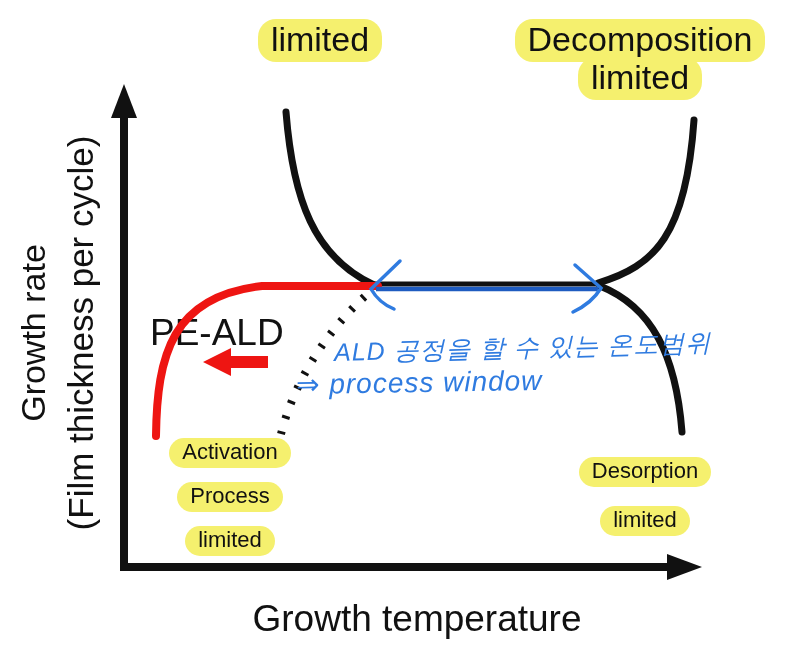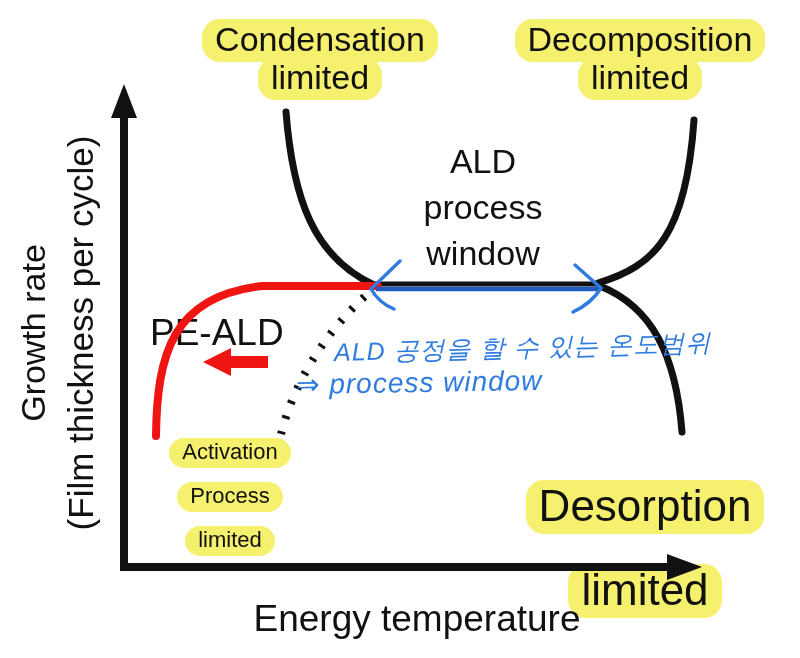--- a/index.html
+++ b/index.html
@@ -6,44 +6,41 @@
   #canvas{
     position:relative;width:800px;height:658px;background:#ffffff;overflow:hidden;
     font-family:"Liberation Sans","DejaVu Sans",sans-serif;color:#111;
   }
   #curves{position:absolute;left:0;top:0;z-index:2;}
   .label{position:absolute;z-index:1;display:flex;flex-direction:column;align-items:center;}
   .row{display:flex;justify-content:center;align-items:center;}
   .hl{background:#f5f06e;border-radius:18px;padding:1px 13px 3px;white-space:nowrap;}
   .cond .row,.decomp .row{height:38px;font-size:34px;}
   .act .row{height:44px;font-size:22px;}
-  .des .row{height:49px;font-size:44px;margin-top:35px;}
+  .des .row{height:49px;font-size:22px;}
   .aldwin .row{height:46px;font-size:34px;}
   .pe{font-size:37px;white-space:nowrap;}
   .ptemp{font-size:37px;white-space:nowrap;}
   .yaxis-label{
     position:absolute;z-index:1;text-align:center;white-space:nowrap;
     transform:rotate(-90deg);font-size:34px;
   }
   .hand{
     position:absolute;z-index:3;color:#2f7be0;white-space:nowrap;
     font-style:italic;letter-spacing:1px;
   }
   .hand1{left:334px;top:331px;font-size:25px;transform:rotate(-1.5deg);}
   .hand2{left:296px;top:366px;font-size:28px;transform:rotate(-1deg);}
 </style>
 </head>
 <body>
 
 <div id="canvas">
 
   <div class="label cond" style="left:170px;top:21px;width:300px;">
-    <div class="row">
-        <span class="hl">Condensation</span>
-      </div>
     <div class="row">
         <span class="hl">limited</span>
       </div>
   </div>
 
   <div class="label decomp" style="left:490px;top:21px;width:300px;text-align:right;">
     <div class="row">
         <span class="hl">Decomposition</span>
       </div>
     <div class="row">
@@ -65,44 +62,33 @@
 
   <div class="label des" style="left:525px;top:447px;width:240px;">
     <div class="row">
         <span class="hl">Desorption</span>
       </div>
     <div class="row">
         <span class="hl">limited</span>
       </div>
   </div>
 
-  <div class="label aldwin" style="left:373px;top:138px;width:220px;">
-    <div class="row">
-        <span>ALD</span>
-      </div>
-    <div class="row">
-        <span>process</span>
-      </div>
-    <div class="row">
-        <span>window</span>
-      </div>
-  </div>
 
   <div class="label pe" style="left:150px;top:312px;justify-content:center;">
     <span>PE-ALD</span>
   </div>
 
   <div class="yaxis-label" style="left:-77px;top:315px;width:220px;height:36px;line-height:36px;">
     <span>Growth rate</span>
   </div>
   <div class="yaxis-label" style="left:-149px;top:314px;width:460px;height:38px;line-height:38px;font-size:35px;">
     <span>(Film thickness per cycle)</span>
   </div>
   <div class="label ptemp" style="left:217px;top:598px;width:400px;">
-    <span>Energy temperature</span>
+    <span>Growth temperature</span>
   </div>
 
   <div class="hand hand1">ALD 공정을 할 수 있는 온도범위</div>
   <div class="hand hand2">⇒ process window</div>
 
   <svg id="curves" width="800" height="658" viewBox="0 0 800 658">
 
     <line x1="124" y1="569" x2="124" y2="112" stroke="#111111" stroke-width="8"></line>
     <polygon points="124,84 111,118 137,118" fill="#111111"></polygon>
     <line x1="120" y1="567" x2="672" y2="567" stroke="#111111" stroke-width="8"></line>

